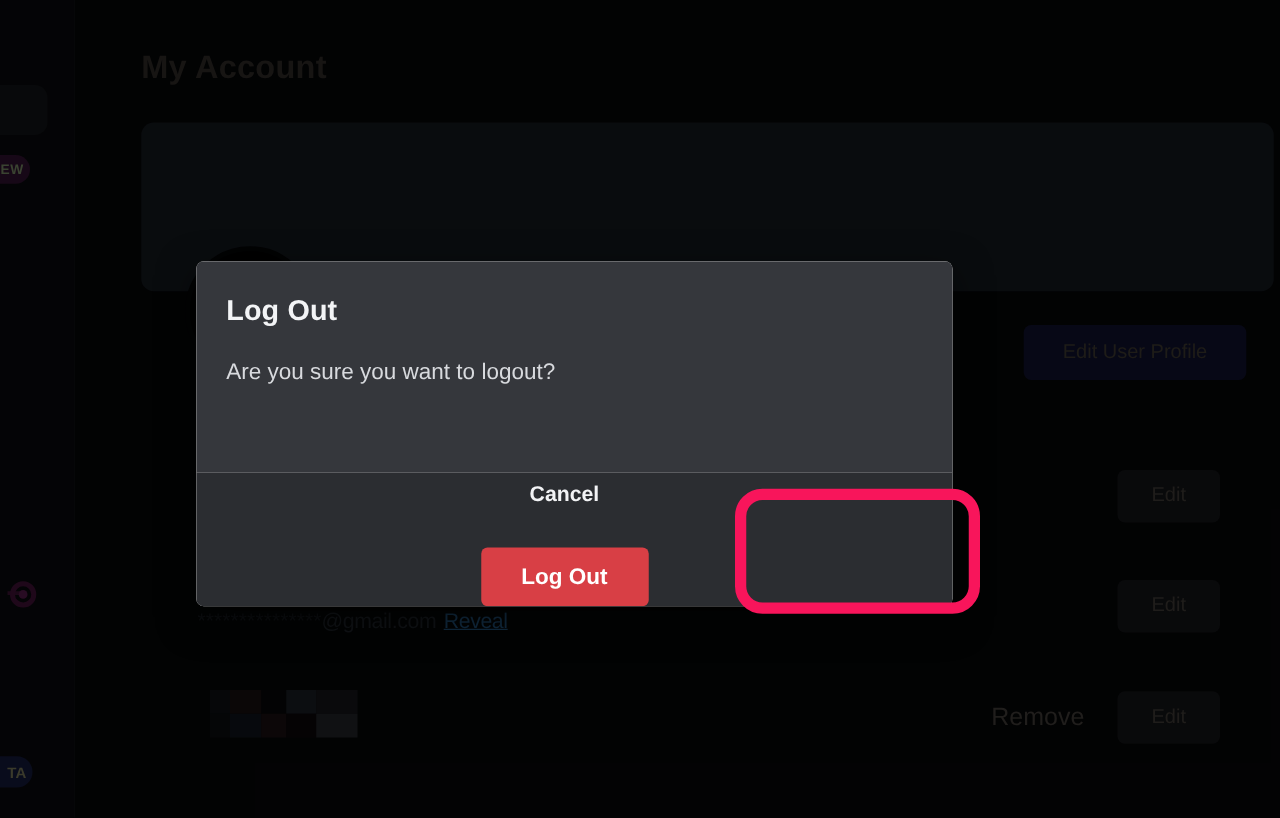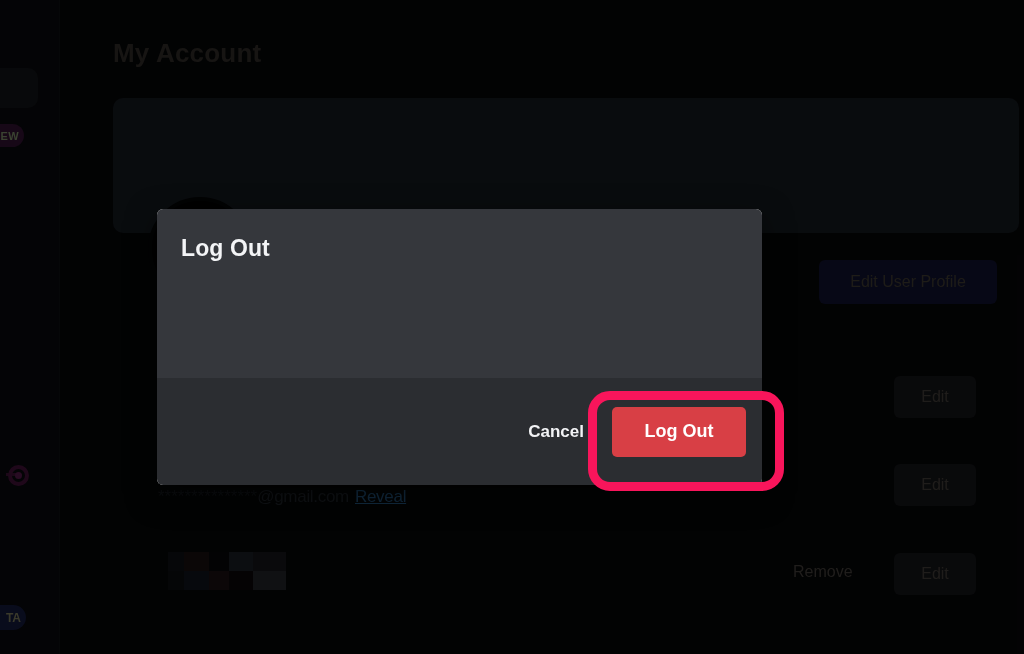--- a/index.html
+++ b/index.html
@@ -129,21 +129,21 @@
   .redacted {
     position: absolute; left: 168px; top: 552px;
     width: 118px; height: 38px;
     background: #0a0a0b;
   }
   .redacted i {
     position: absolute; display: block;
   }
   .remove-link {
     position: absolute; left: 793px; top: 563px;
-    font-size: 16px; color: #3b3733;
+    font-size: 20px; color: #3b3733;
     cursor: pointer;
   }
 
   
   .scrim {
     position: absolute; inset: 0;
     background: rgba(0,0,0,0.45);
   }
   .modal {
     position: absolute; left: 157px; top: 209px;
@@ -164,21 +164,21 @@
   }
   .modal-text {
     margin-top: 25px;
     font-size: 18px; color: #d8dade;
     font-weight: 400;
   }
   .modal-footer {
     position: absolute; left: 0; right: 0; top: 169px; bottom: 0;
     background: #2b2d31;
     display: flex; align-items: center; justify-content: flex-end;
-    padding-right: 16px; gap: 24px;
+    padding-right: 16px; gap: 24px; flex-direction: column;
   }
   .cancel-btn {
     background: none; border: none;
     color: #f2f3f5;
     font-family: "Liberation Sans", sans-serif;
     font-size: 17px; font-weight: 600;
     cursor: pointer;
     padding: 8px 4px;
   }
   .logout-btn {
@@ -240,20 +240,21 @@
     <i style="left:61px;top:19px;width:24px;height:19px;background:#0a0708;"></i>
     <i style="left:85px;top:19px;width:33px;height:19px;background:#1e1f23;"></i>
   </div>
   <div class="remove-link">Remove</div>
 
   <div class="scrim"></div>
 
   <div class="modal">
     <div class="modal-body">
       <div class="modal-title">Log Out</div>
+      <div class="modal-text">Are you sure you want to logout?</div>
     </div>
     <div class="modal-footer">
       <button class="cancel-btn">Cancel</button>
       <button class="logout-btn">Log Out</button>
     </div>
   </div>
 
   <div class="highlight-ring"></div>
 
 </div>

